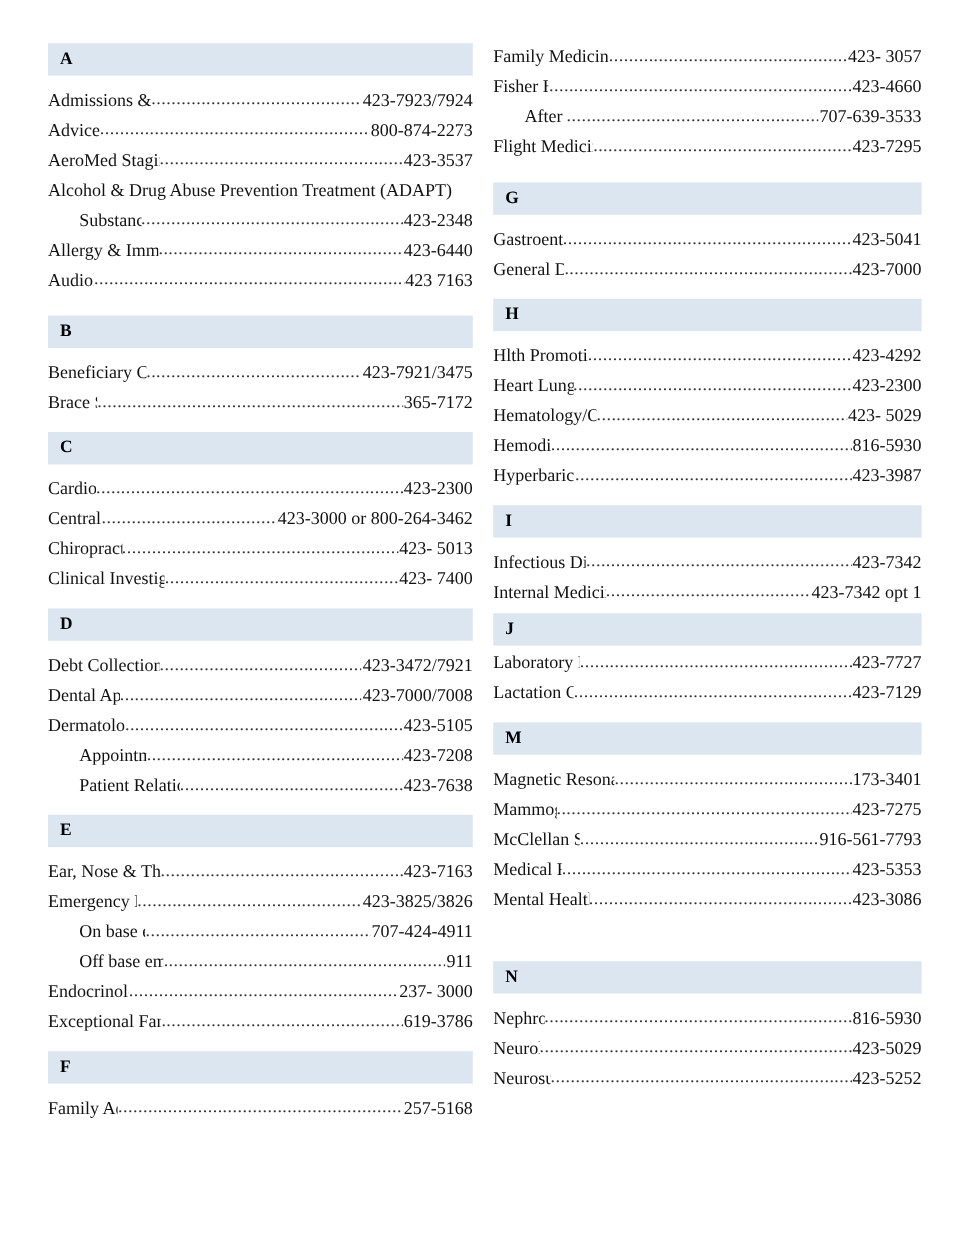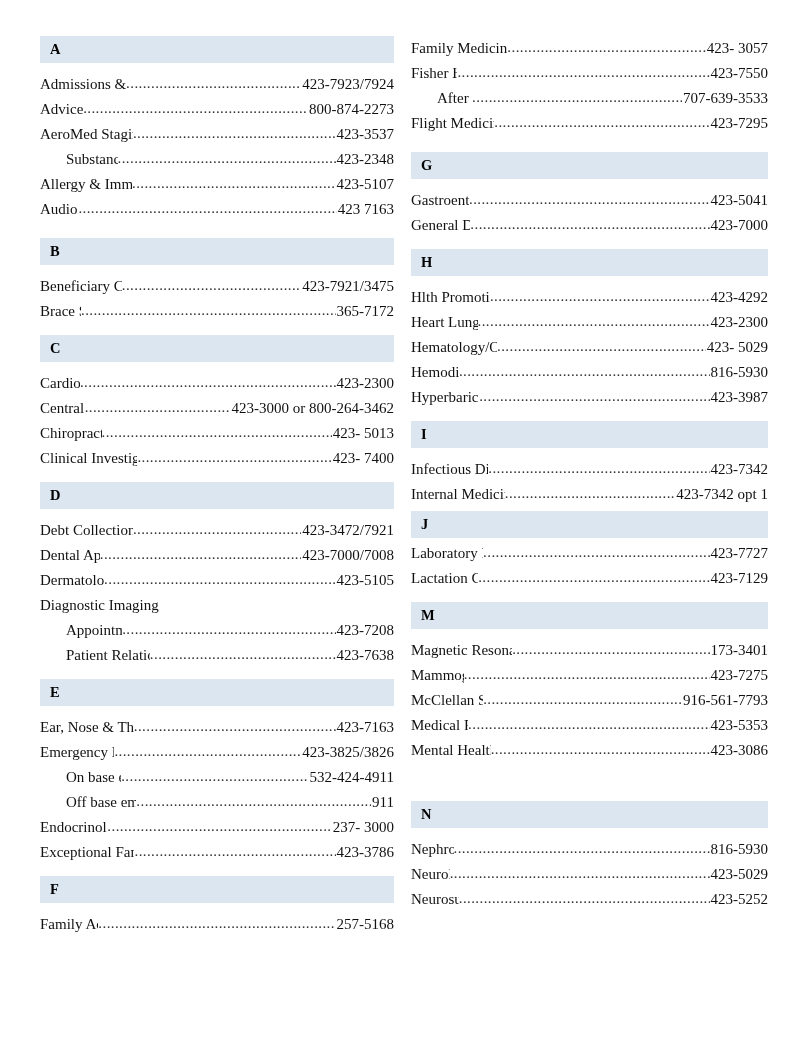--- a/index.html
+++ b/index.html
@@ -120,29 +120,32 @@
             <div class="entry">
               <span class="label">Advice Nurse</span>
               <span class="leader"></span>
               <span class="num">800-874-2273</span>
             </div>
             <div class="entry">
               <span class="label">AeroMed Staging Facility (ASF)</span>
               <span class="leader"></span>
               <span class="num">423-3537</span>
             </div>
+            <div class="entry noleader">
+              <span class="label">Alcohol &amp; Drug Abuse Prevention Treatment (ADAPT)</span>
+            </div>
             <div class="entry indent1">
               <span class="label">Substance Abuse</span>
               <span class="leader"></span>
               <span class="num">423-2348</span>
             </div>
             <div class="entry">
               <span class="label">Allergy &amp; Immunizations Clinic</span>
               <span class="leader"></span>
-              <span class="num">423-5107</span>
+              <span class="num">423-6440</span>
             </div>
             <div class="entry">
               <span class="label">Audiology</span>
               <span class="leader"></span>
               <span class="num">423 7163</span>
             </div>
           </div>
         </div>
         <div class="section section-gap-lg">
           <div class="section-header">B</div>
@@ -195,23 +198,20 @@
             <div class="entry">
               <span class="label">Dental Appointments</span>
               <span class="leader"></span>
               <span class="num">423-7000/7008</span>
             </div>
             <div class="entry">
               <span class="label">Dermatology Clinic</span>
               <span class="leader"></span>
               <span class="num">423-5105</span>
             </div>
-            <div class="entry noleader">
-              <span class="label">Diagnostic Imaging</span>
-            </div>
             <div class="entry indent1">
               <span class="label">Appointment Desk</span>
               <span class="leader"></span>
               <span class="num">423-7208</span>
             </div>
             <div class="entry indent1">
               <span class="label">Patient Relations Representative</span>
               <span class="leader"></span>
               <span class="num">423-7638</span>
             </div>
@@ -226,36 +226,36 @@
               <span class="num">423-7163</span>
             </div>
             <div class="entry">
               <span class="label">Emergency Dept Front Desk</span>
               <span class="leader"></span>
               <span class="num">423-3825/3826</span>
             </div>
             <div class="entry indent1">
               <span class="label">On base emergencies</span>
               <span class="leader"></span>
-              <span class="num">532-424-4911</span>
+              <span class="num">707-424-4911</span>
             </div>
             <div class="entry indent1">
               <span class="label">Off base emergencies</span>
               <span class="leader"></span>
               <span class="num">911</span>
             </div>
             <div class="entry">
               <span class="label">Endocrinology Clinic</span>
               <span class="leader"></span>
               <span class="num">237- 3000</span>
             </div>
             <div class="entry">
               <span class="label">Exceptional Family Mbr Program</span>
               <span class="leader"></span>
-              <span class="num">423-3786</span>
+              <span class="num">619-3786</span>
             </div>
           </div>
         </div>
         <div class="section section-gap-md">
           <div class="section-header">F</div>
           <div class="entries">
             <div class="entry">
               <span class="label">Family Advocacy</span>
               <span class="leader"></span>
               <span class="num">257-5168</span>
@@ -267,21 +267,21 @@
         <div class="section section-gap-none">
           <div class="entries">
             <div class="entry">
               <span class="label">Family Medicine Residency Clinic</span>
               <span class="leader"></span>
               <span class="num">423- 3057</span>
             </div>
             <div class="entry">
               <span class="label">Fisher House</span>
               <span class="leader"></span>
-              <span class="num">423-7550</span>
+              <span class="num">423-4660</span>
             </div>
             <div class="entry indent1">
               <span class="label">After Hours</span>
               <span class="leader"></span>
               <span class="num">707-639-3533</span>
             </div>
             <div class="entry">
               <span class="label">Flight Medicine Front Desk</span>
               <span class="leader"></span>
               <span class="num">423-7295</span>

